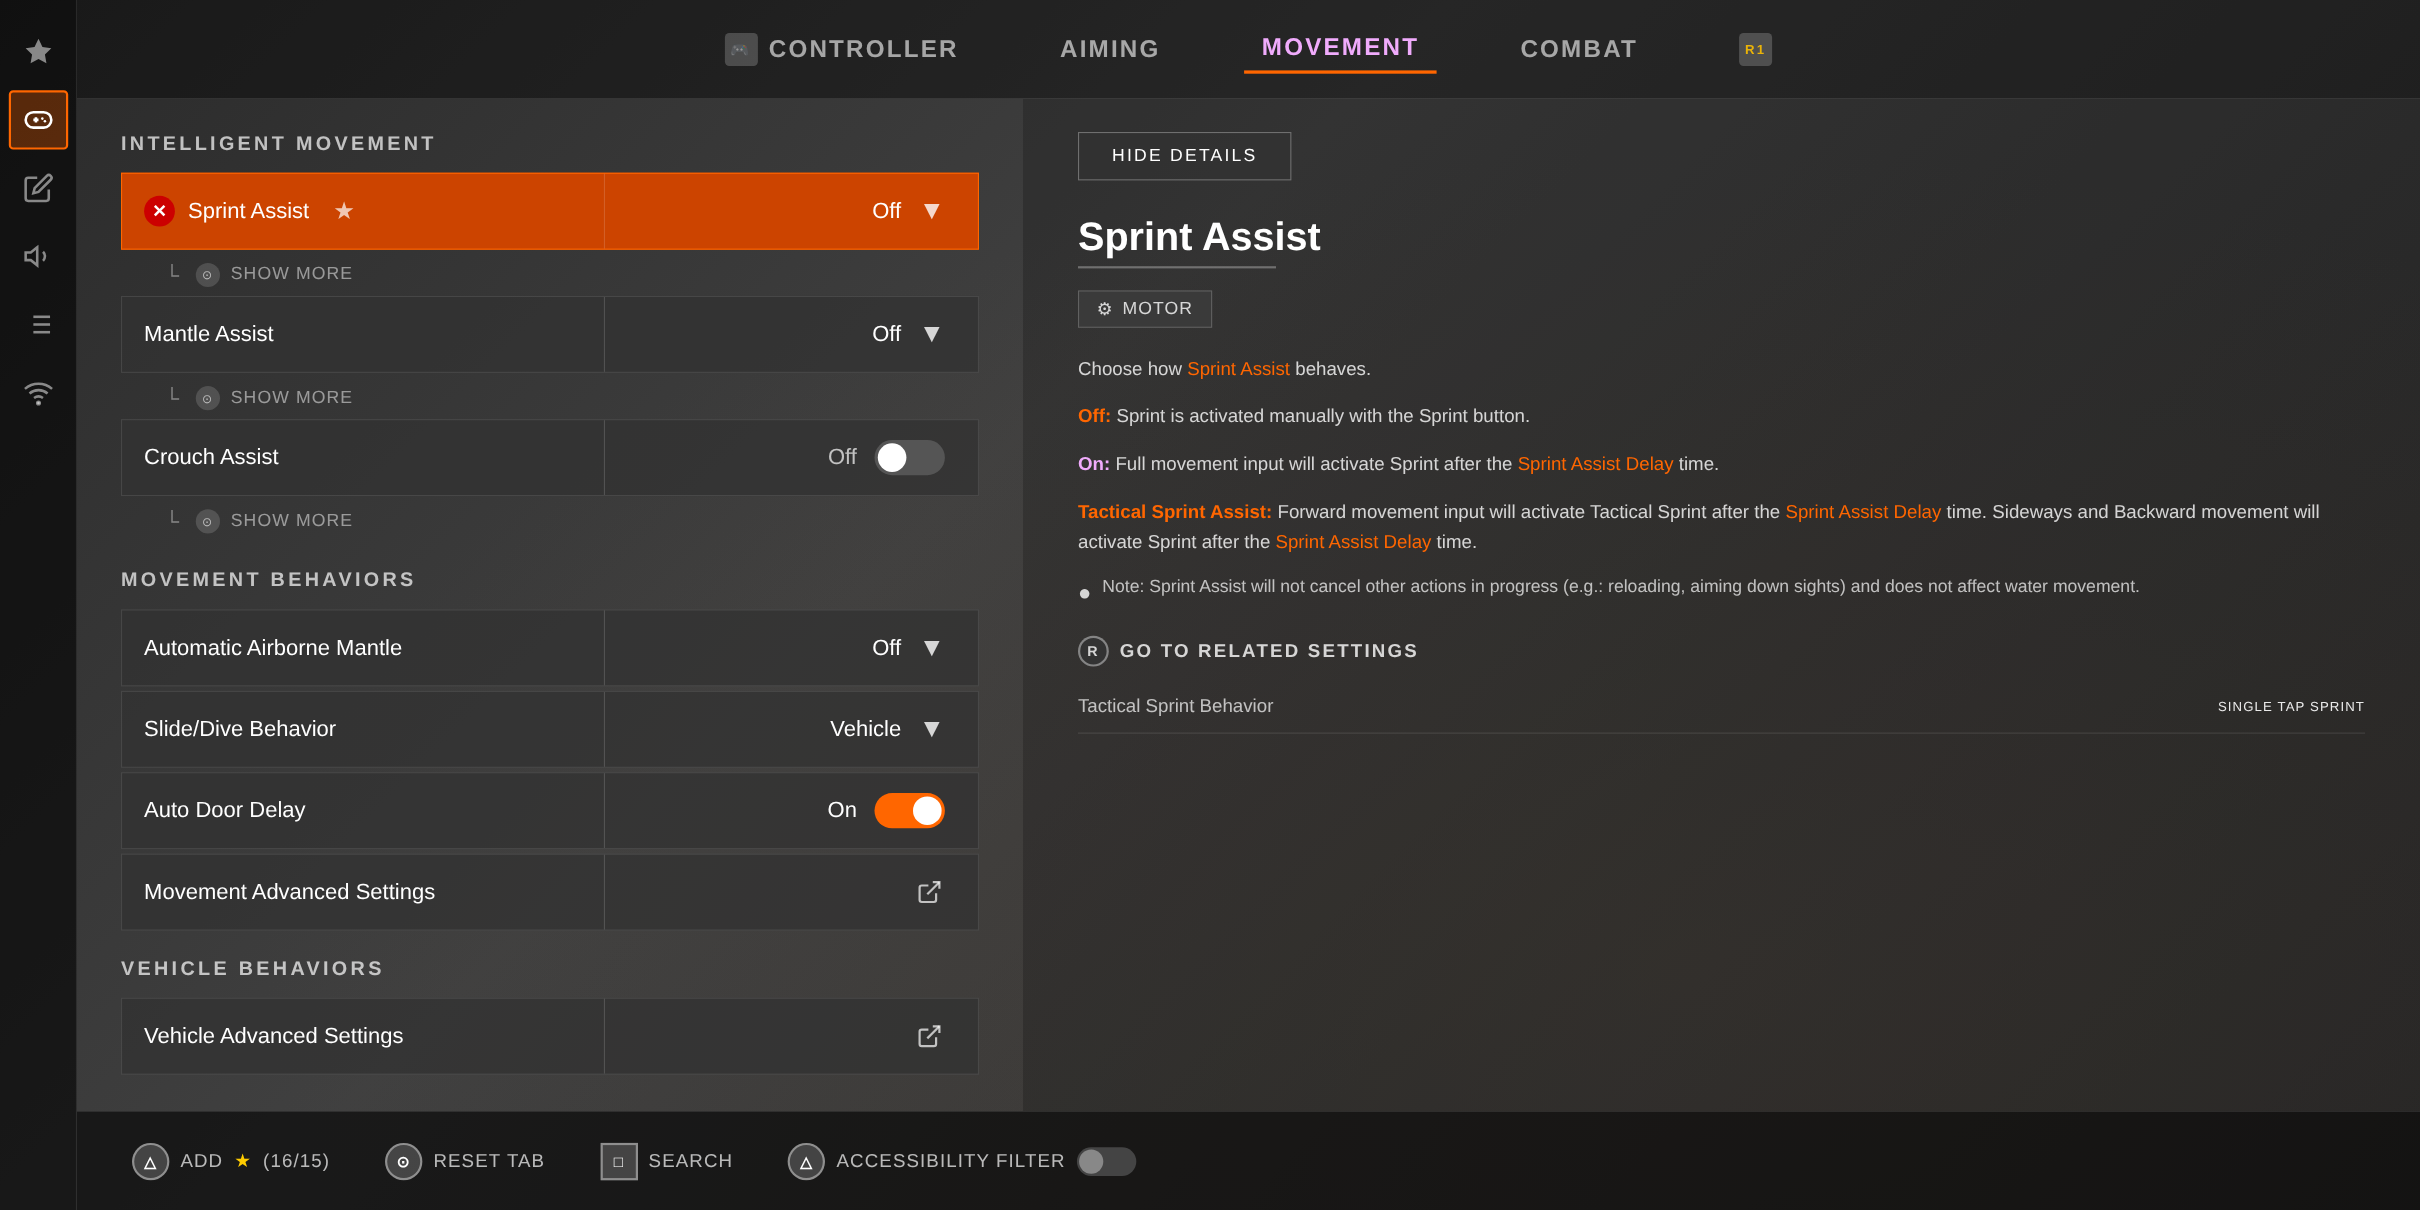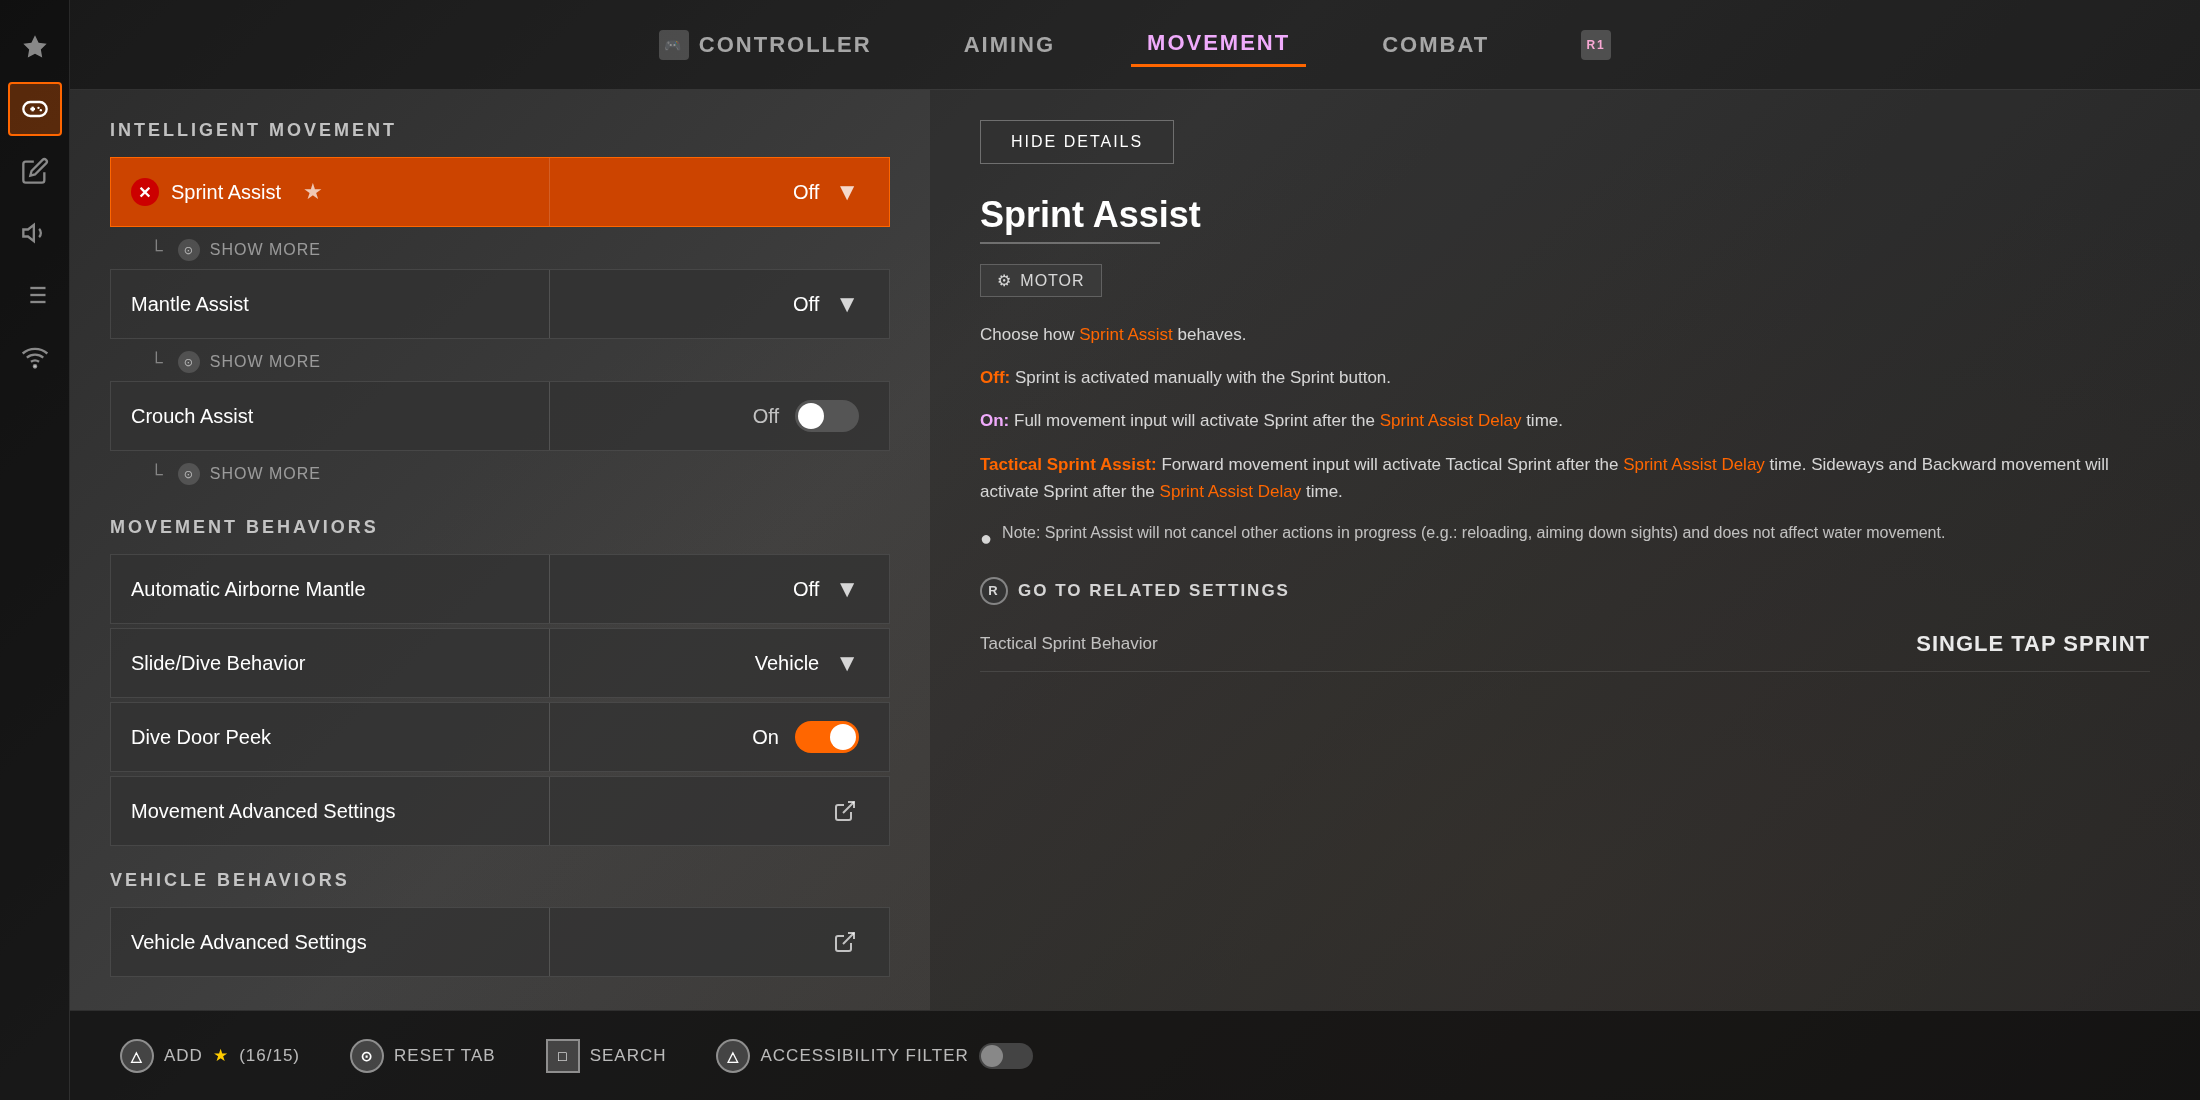--- a/index.html
+++ b/index.html
@@ -400,23 +400,22 @@
       align-items: center;
       justify-content: space-between;
       padding: 14px 0;
       border-bottom: 1px solid rgba(255,255,255,0.1);
       color: rgba(255,255,255,0.7);
       font-size: 17px;
     }
 
     .related-row-value {
       color: rgba(255,255,255,0.9);
-      font-size: 22px;
+      font-size: 12px;
       letter-spacing: 1px;
-      font-weight: bold;
     }
 
     
     .bottom-bar {
       height: 90px;
       background: rgba(0,0,0,0.6);
       border-top: 1px solid rgba(255,255,255,0.1);
       display: flex;
       align-items: center;
       padding: 0 50px;
@@ -554,21 +553,21 @@
       <div class="nav-item">
         <span>AIMING</span>
       </div>
       <div class="nav-item active">
         <span>MOVEMENT</span>
       </div>
       <div class="nav-item">
         <span>COMBAT</span>
       </div>
       <div class="nav-item">
-        <div class="nav-icon" style="font-size:12px; color:#f9a8d4;">R1</div>
+        <div class="nav-icon" style="font-size:12px; color:#eab308;">R1</div>
       </div>
     </div>
 
     <div class="settings-panel">
 
       <div class="settings-left">
 
         <div class="section-title">INTELLIGENT MOVEMENT</div>
 
         <div class="setting-row active">
@@ -640,21 +639,21 @@
             <span>Slide/Dive Behavior</span>
           </div>
           <div class="setting-row-value">
             <span>Vehicle</span>
             <span class="chevron-down">▼</span>
           </div>
         </div>
 
         <div class="setting-row">
           <div class="setting-row-label">
-            <span>Dive Door Peek</span>
+            <span>Auto Door Delay</span>
           </div>
           <div class="setting-row-value">
             <span>On</span>
             <div class="toggle on">
               <div class="toggle-knob"></div>
             </div>
           </div>
         </div>
 
         <div class="setting-row">

